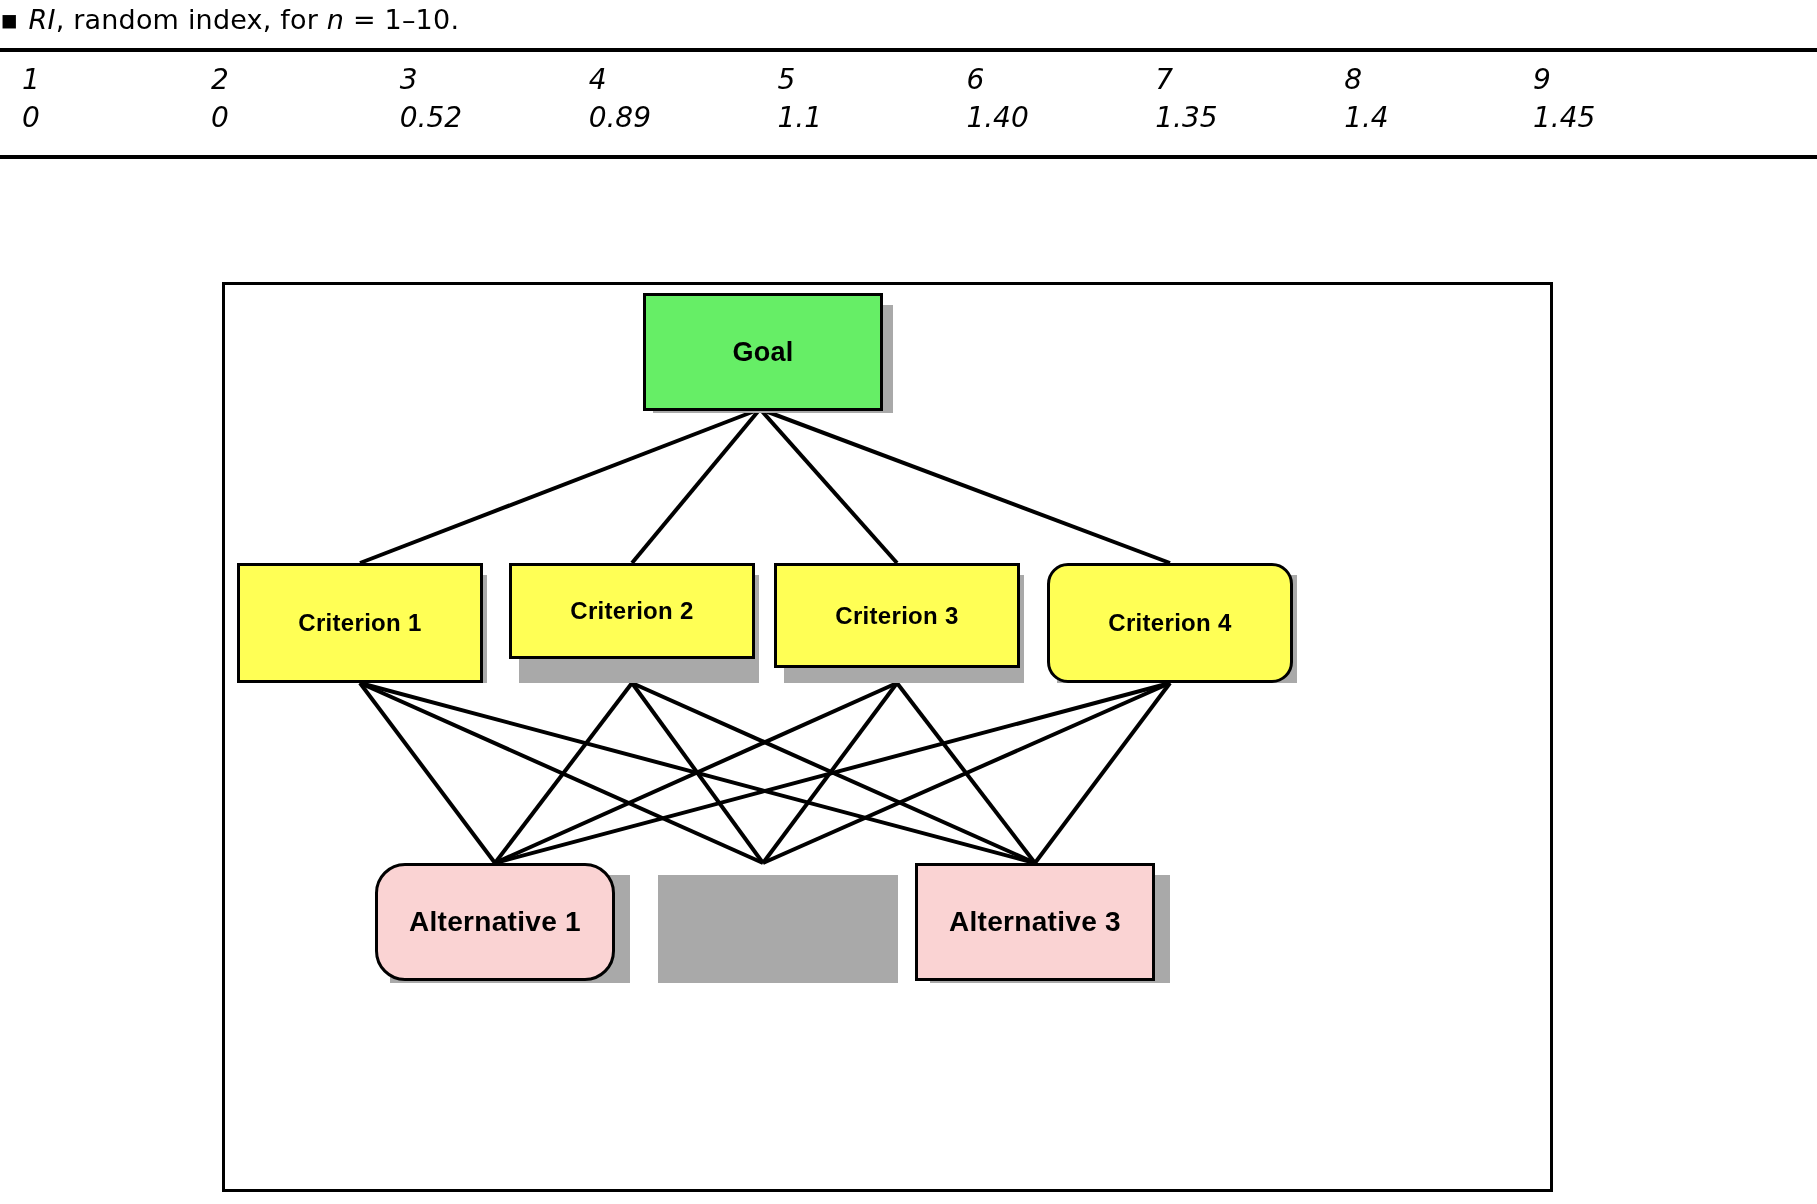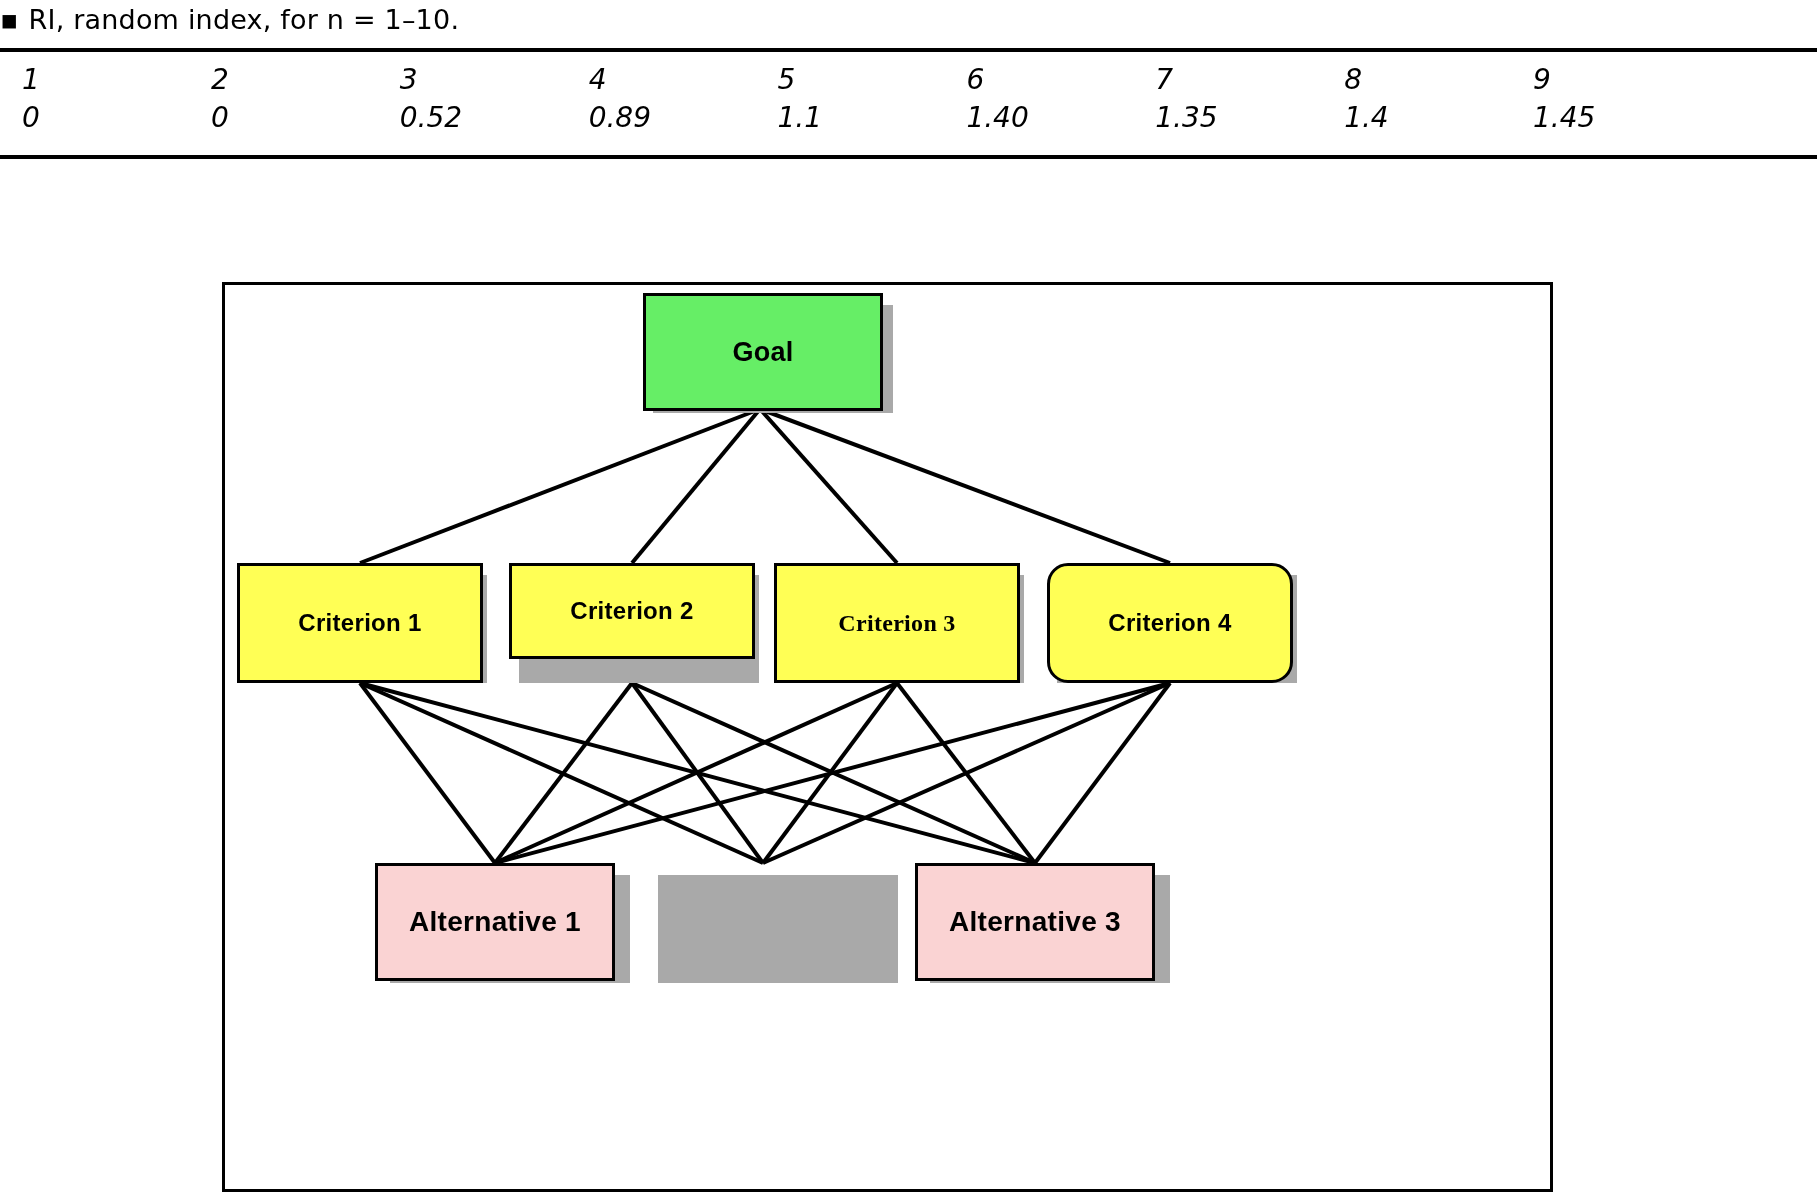--- a/index.html
+++ b/index.html
@@ -26,21 +26,21 @@
     font-family: "DejaVu Sans", sans-serif;
     font-size: 27px;
     line-height: 40px;
     white-space: nowrap;
     letter-spacing: 0.2px;
   }
   .caption .bullet {
     font-weight: bold;
     margin-right: 10px;
   }
-  .caption .ital { }
+  .caption .ital { font-style: italic; }
 
   
   .rule {
     position: absolute;
     left: 0px;
     width: 1817px;
     height: 4px;
     background: #000000;
   }
   .rule-top { top: 48px; }
@@ -192,31 +192,31 @@
   <div class="node node-crit" style="left:12px; top:278px; width:246px; height:120px;">
     <span>Criterion 1</span>
   </div>
 
   <div class="shadow" style="left:294px; top:290px; width:240px; height:108px;"></div>
   <div class="node node-crit" style="left:284px; top:278px; width:246px; height:96px;">
     <span>Criterion 2</span>
   </div>
 
   <div class="shadow" style="left:559px; top:290px; width:240px; height:108px;"></div>
-  <div class="node node-crit" style="left:549px; top:278px; width:246px; height:120px;font-family:Liberation Serif, serif;">
+  <div class="node node-crit" style="left:549px; top:278px; width:246px; height:105px;">
     <span>Criterion 3</span>
   </div>
 
   <div class="shadow" style="left:832px; top:290px; width:240px; height:108px;"></div>
   <div class="node node-crit" style="left:822px; top:278px; width:246px; height:120px;border-radius:21px;">
     <span>Criterion 4</span>
   </div>
 
   <div class="shadow" style="left:165px; top:590px; width:240px; height:108px;"></div>
-  <div class="node node-alt" style="left:150px; top:578px; width:240px; height:118px;">
+  <div class="node node-alt" style="left:150px; top:578px; width:240px; height:118px;border-radius:30px;">
     <span>Alternative 1</span>
   </div>
 
   <div class="shadow" style="left:433px; top:590px; width:240px; height:108px;"></div>
 
   <div class="shadow" style="left:705px; top:590px; width:240px; height:108px;"></div>
   <div class="node node-alt" style="left:690px; top:578px; width:240px; height:118px;">
     <span>Alternative 3</span>
   </div>
 

